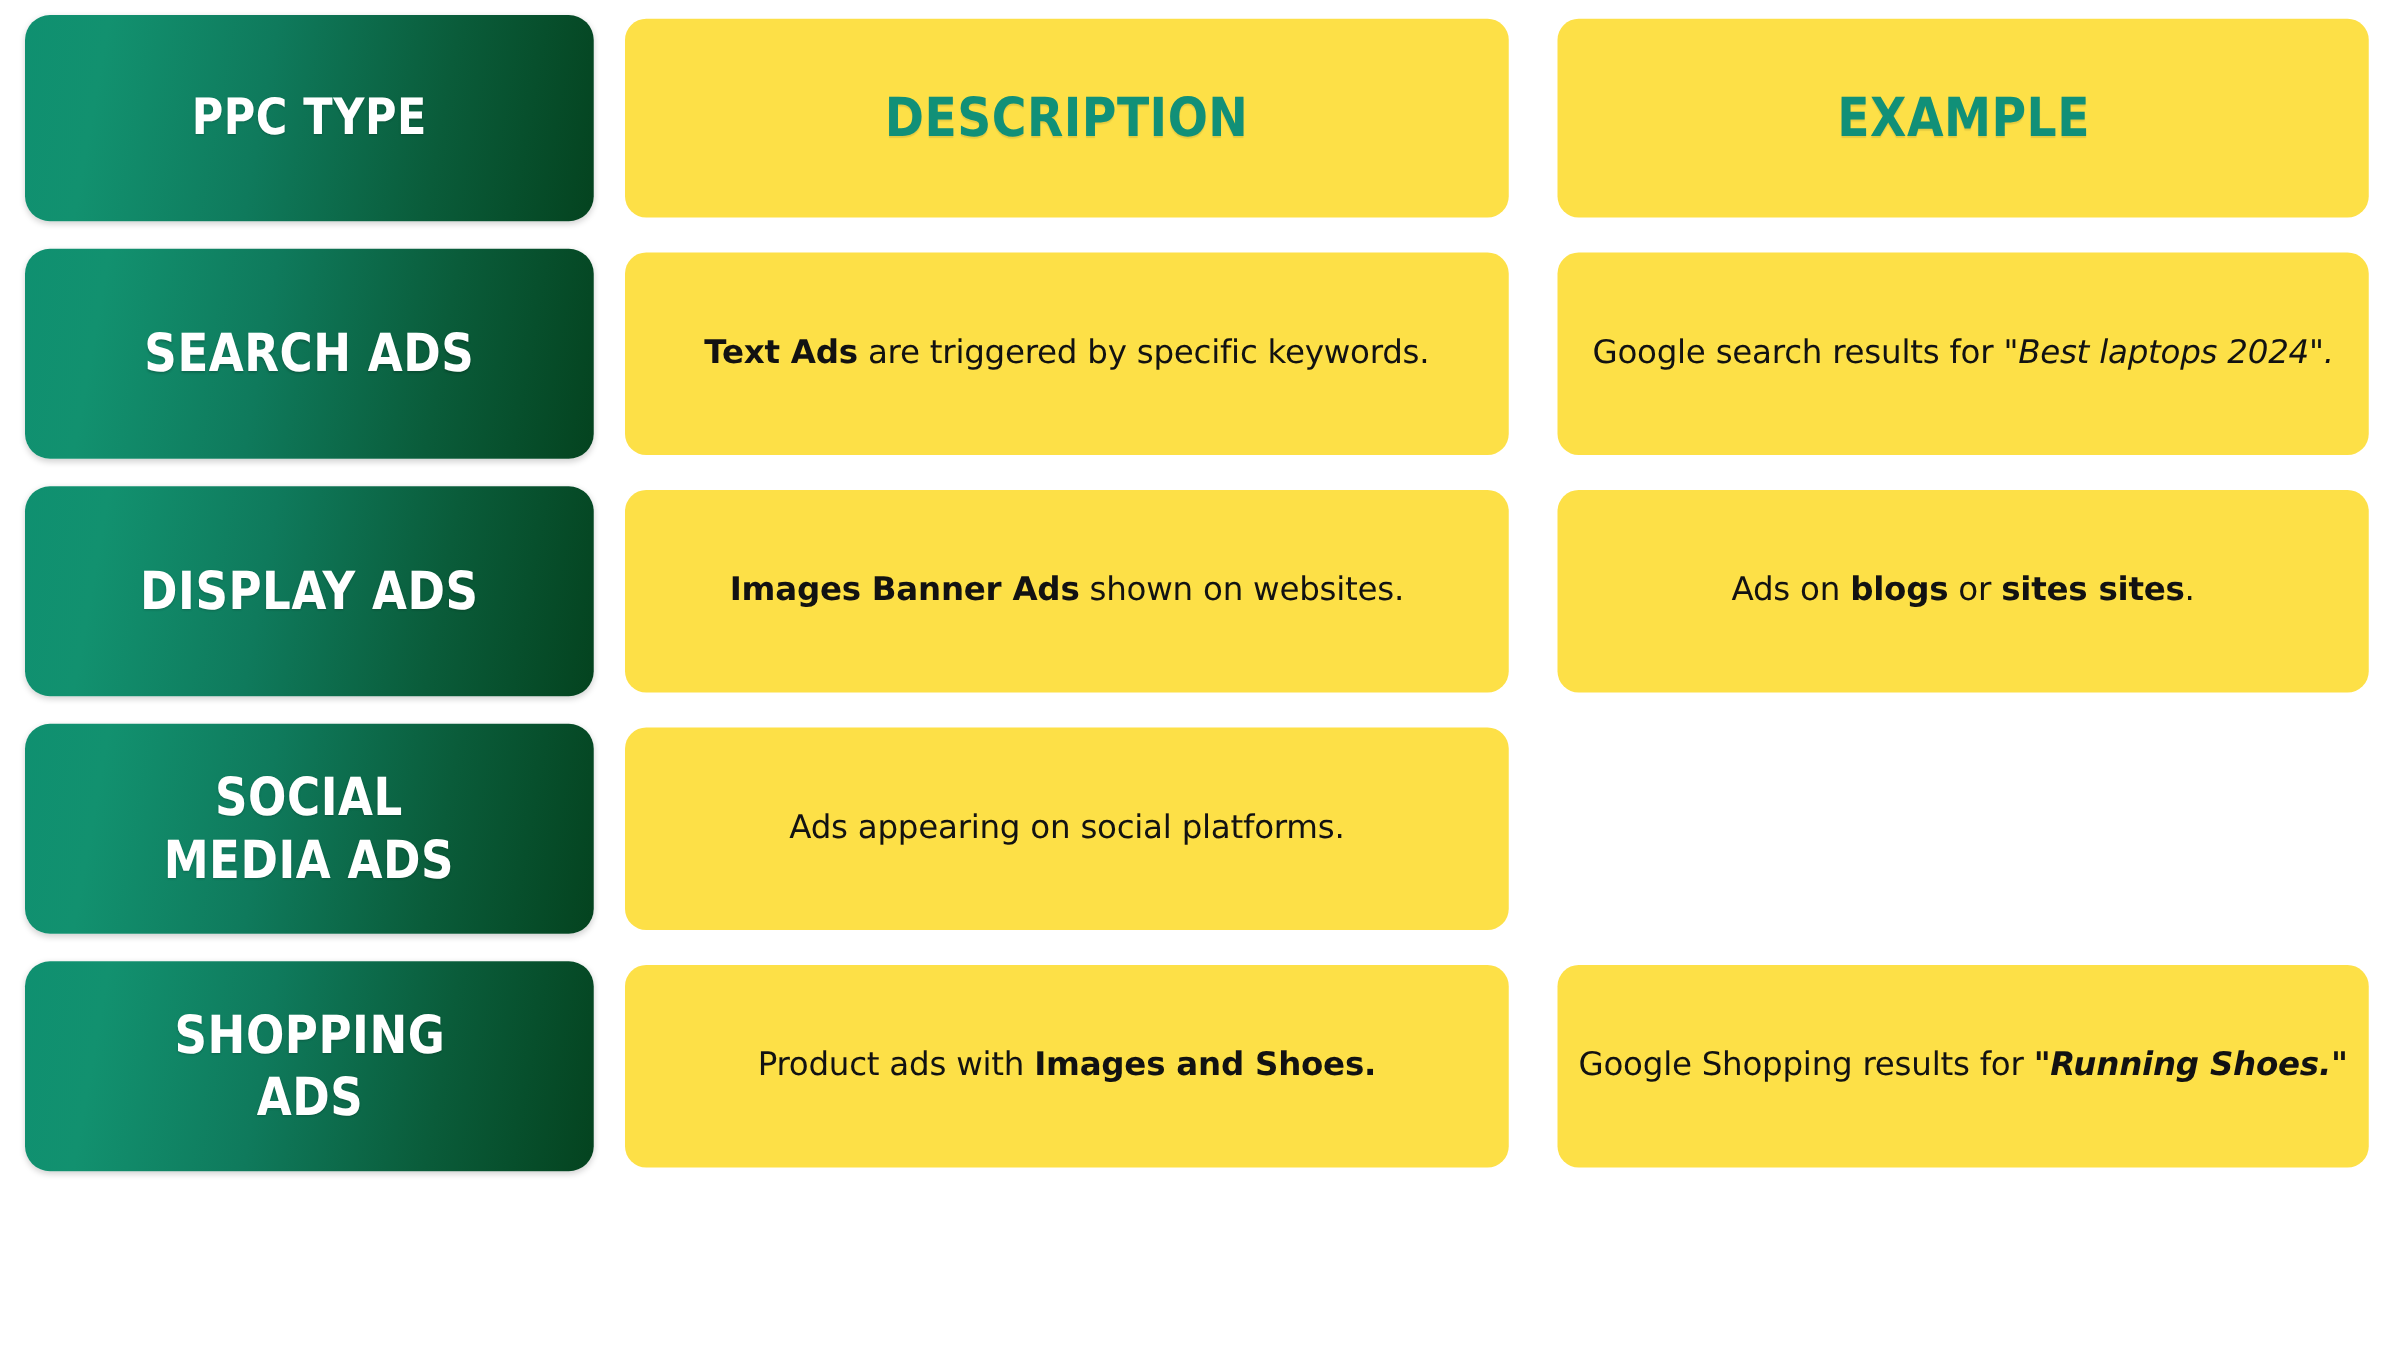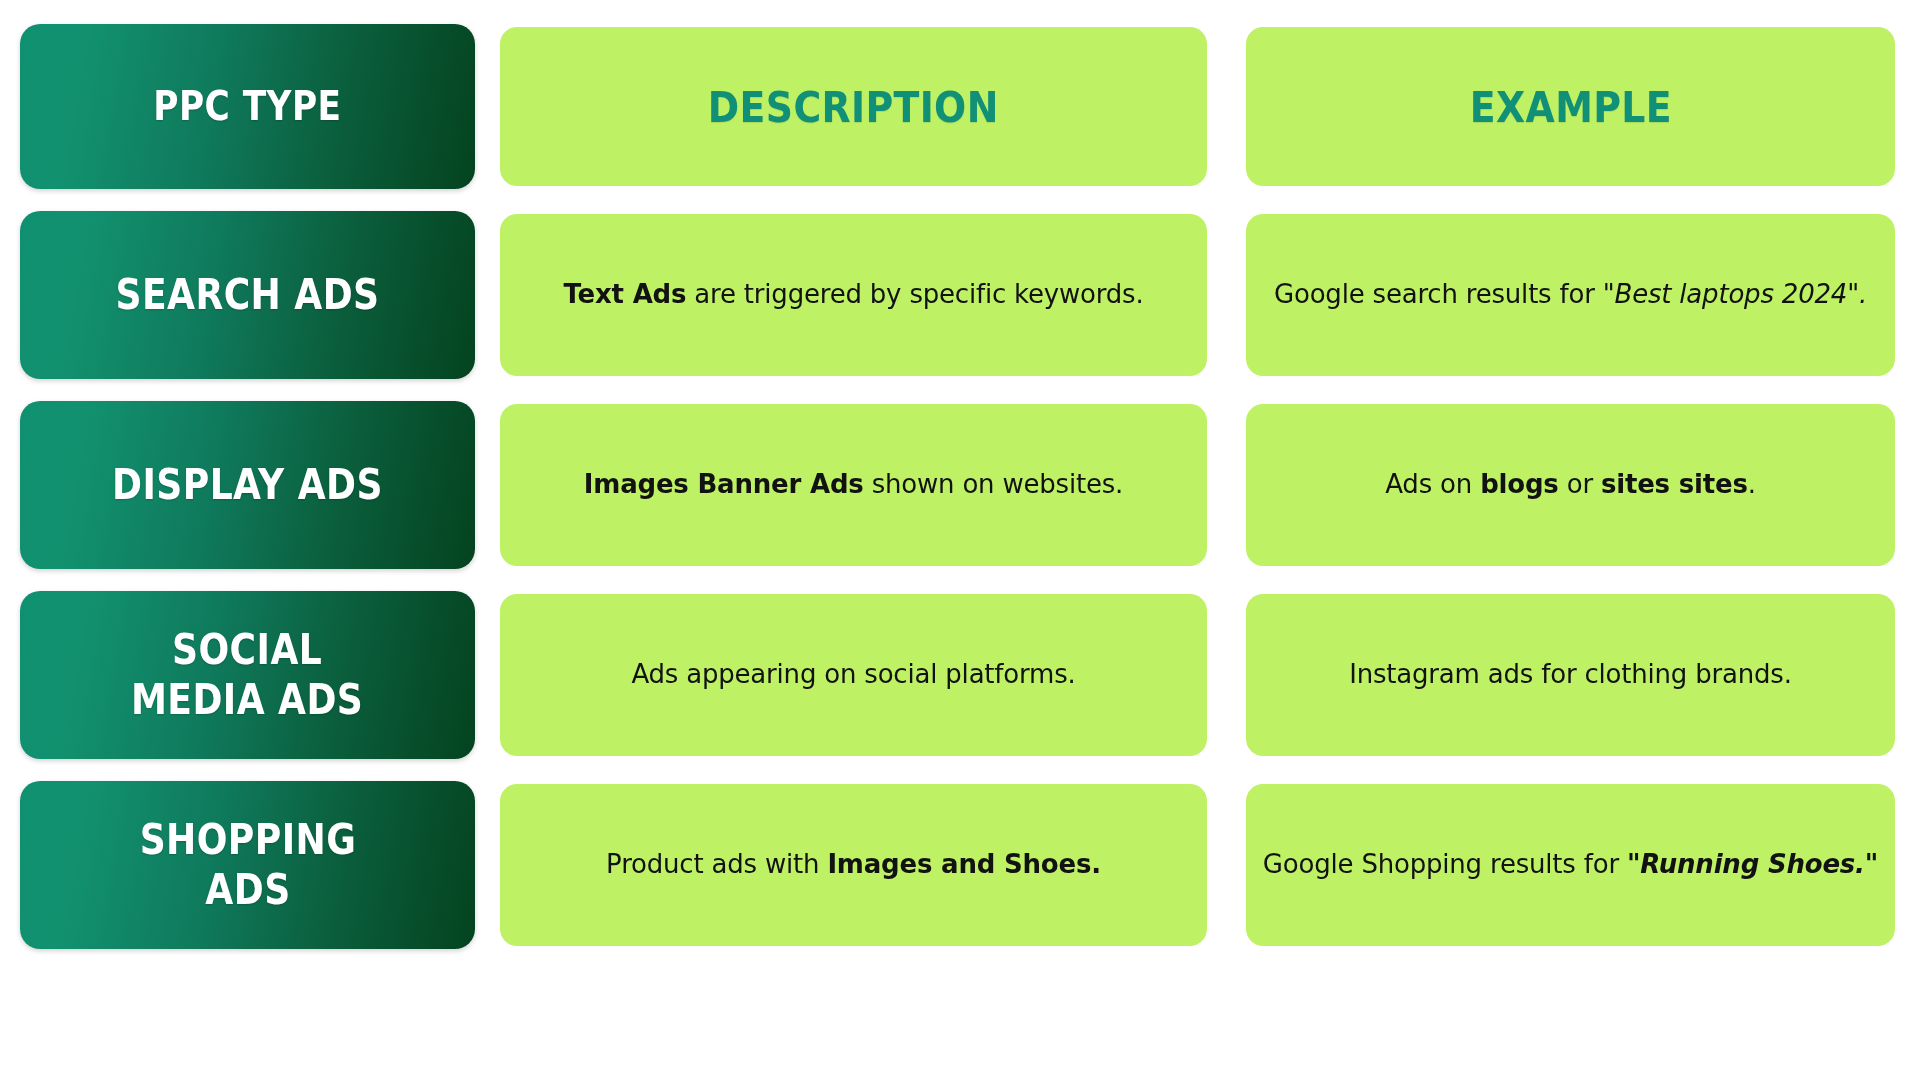--- a/index.html
+++ b/index.html
@@ -8,21 +8,21 @@
     width: 1920px;
     height: 1080px;
     background: #ffffff;
     font-family: "Liberation Sans", sans-serif;
     overflow: hidden;
   }
 
   .table-wrap {
     width: 1920px;
     height: 1080px;
-    padding: 24px 22px 14px 20px;
+    padding: 12px 22px 14px 20px;
     display: flex;
     flex-direction: column;
     gap: 22px;
   }
 
   .row {
     display: grid;
     grid-template-columns: 455px 22px 713px 33px auto;
     align-items: stretch;
   }
@@ -52,21 +52,21 @@
     letter-spacing: 0.5px;
     line-height: 1.18;
     transform: scaleX(0.86);
     text-shadow: 0 1px 2px rgba(0,0,0,0.20);
   }
   .row-header .type-cell .label { font-size: 40px; }
 
   
   .card {
     border-radius: 20px;
-    background: #bef264;
+    background: #fde047;
     padding: 3px;
     background-image: linear-gradient(#fff,#fff),
                       linear-gradient(112deg, #16a085 0%, #12product 0%, #119a7c 22%, #0b6e49 60%, #064426 100%);
     background-origin: border-box;
     background-clip: content-box, border-box;
     display: flex;
     align-items: center;
     justify-content: center;
     text-align: center;
   }
@@ -141,23 +141,20 @@
   <div class="row row-3">
     <div class="type-cell">
       <div class="label">
         <span>SOCIAL</span><br>
         <span>MEDIA ADS</span>
       </div>
     </div>
     <div class="card desc">
       <div class="text">Ads appearing on social platforms.</div>
     </div>
-    <div class="card exmp">
-      <div class="text">Instagram ads for clothing brands.</div>
-    </div>
   </div>
 
   <div class="row row-4">
     <div class="type-cell">
       <div class="label">
         <span>SHOPPING</span><br>
         <span>ADS</span>
       </div>
     </div>
     <div class="card desc">

